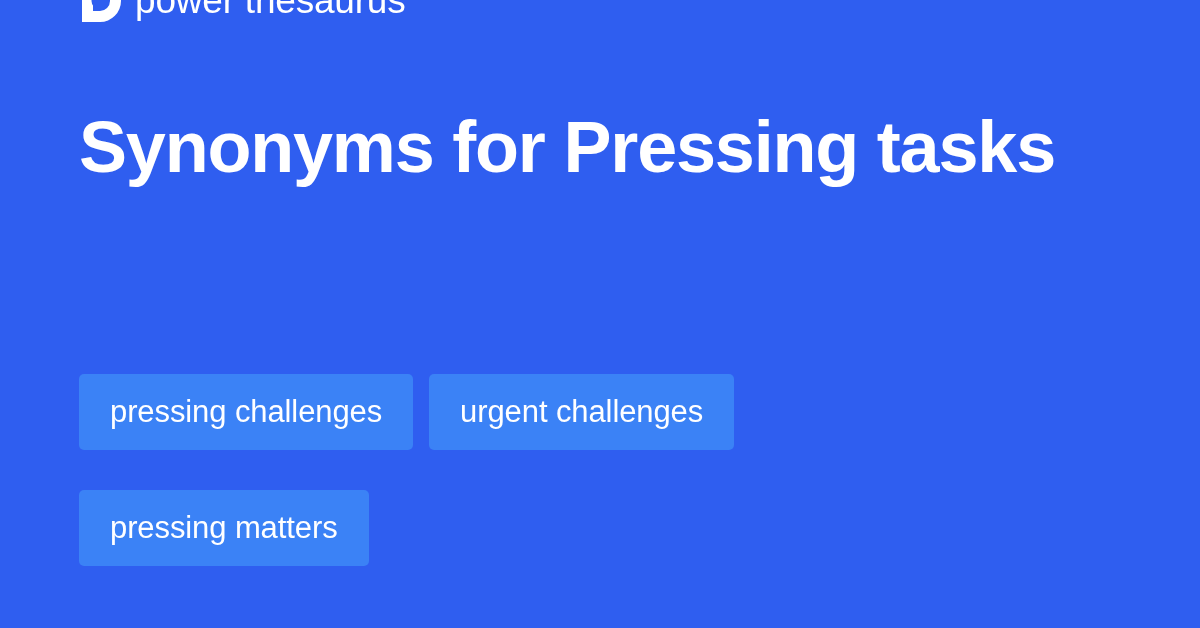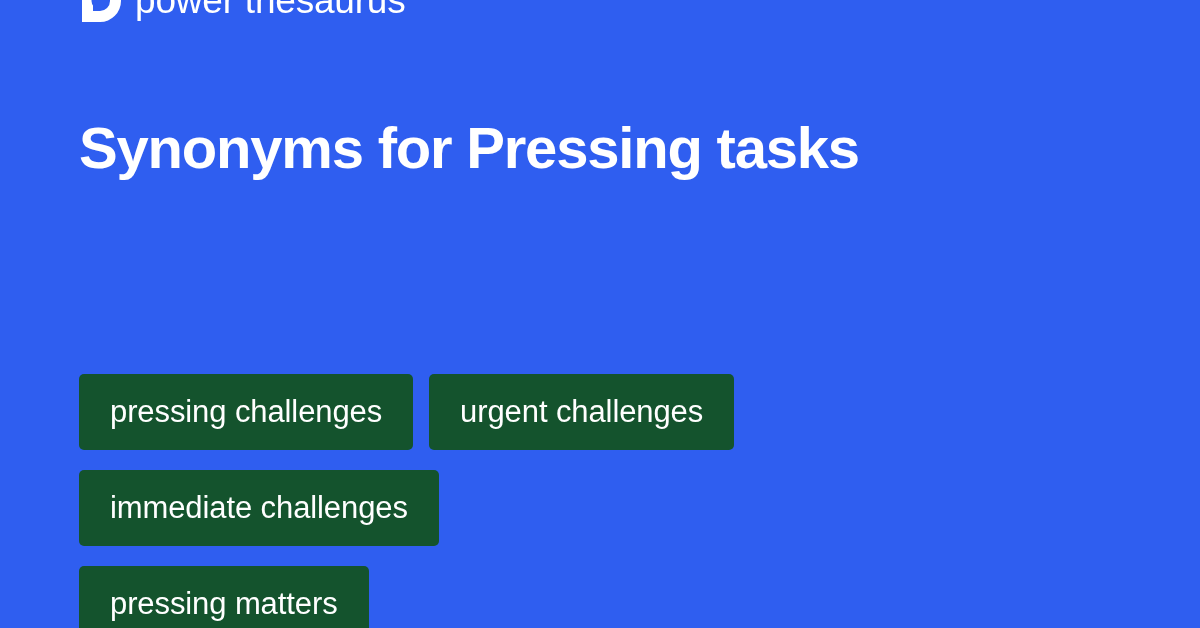--- a/index.html
+++ b/index.html
@@ -45,42 +45,42 @@
     white-space: nowrap;
   }
 
   
   #headline {
     position: absolute;
     left: 79px;
     top: 92px;
     width: 980px;
     color: #ffffff;
-    font-size: 58px;
+    font-size: 72px;
     font-weight: 700;
     line-height: 111px;
     letter-spacing: -1.2px;
     margin: 0;
   }
 
   
   #chips {
     position: absolute;
     left: 79px;
     top: 374px;
     width: 1050px;
   }
   .chip-row {
     display: flex;
     align-items: flex-start;
     margin-bottom: 20px;
   }
   .chip-row:last-child { margin-bottom: 0; }
   .chip {
-    background: #14532d;
+    background: #3b82f6;
     border-radius: 5px;
     height: 76px;
     box-sizing: border-box;
     display: flex;
     align-items: center;
     justify-content: center;
     padding: 0 31px;
     margin-right: 16px;
     color: #ffffff;
     font-size: 31px;
@@ -110,21 +110,20 @@
   <h1 id="headline">Synonyms for Pressing tasks</h1>
 
   <div id="chips">
 
     <div class="chip-row">
       <span class="chip">pressing challenges</span>
       <span class="chip">urgent challenges</span>
     </div>
 
     <div class="chip-row">
-      <span class="chip">immediate challenges</span>
     </div>
 
     <div class="chip-row">
       <span class="chip">pressing matters</span>
     </div>
 
   </div>
 
 </div>
 

